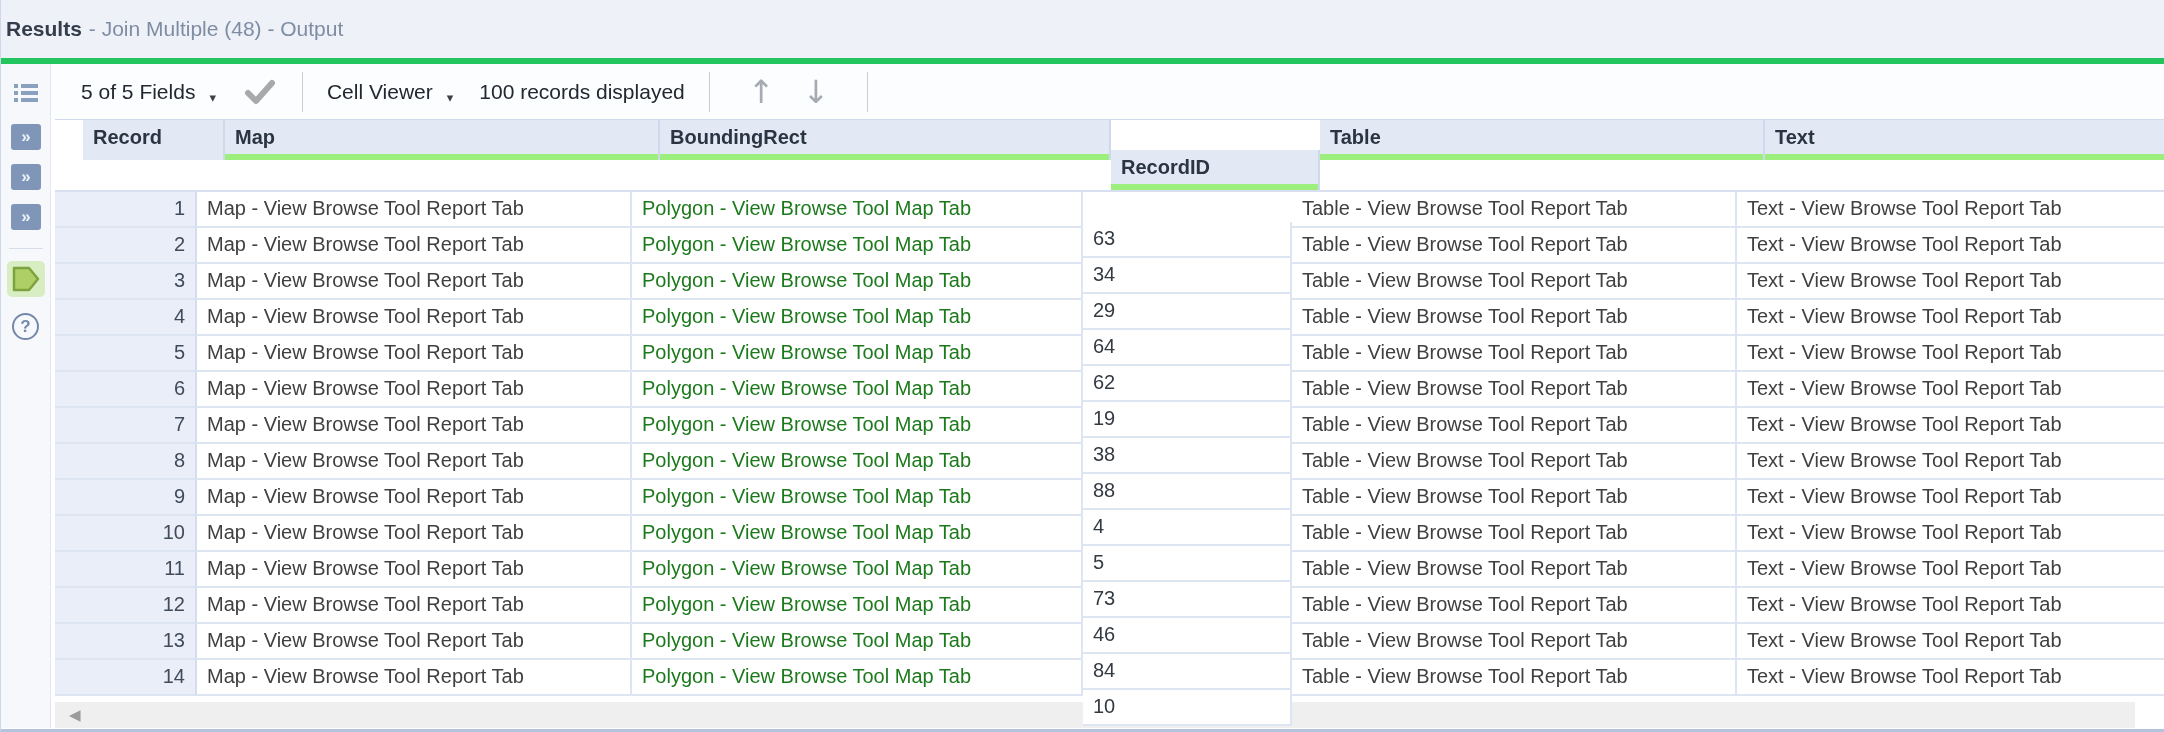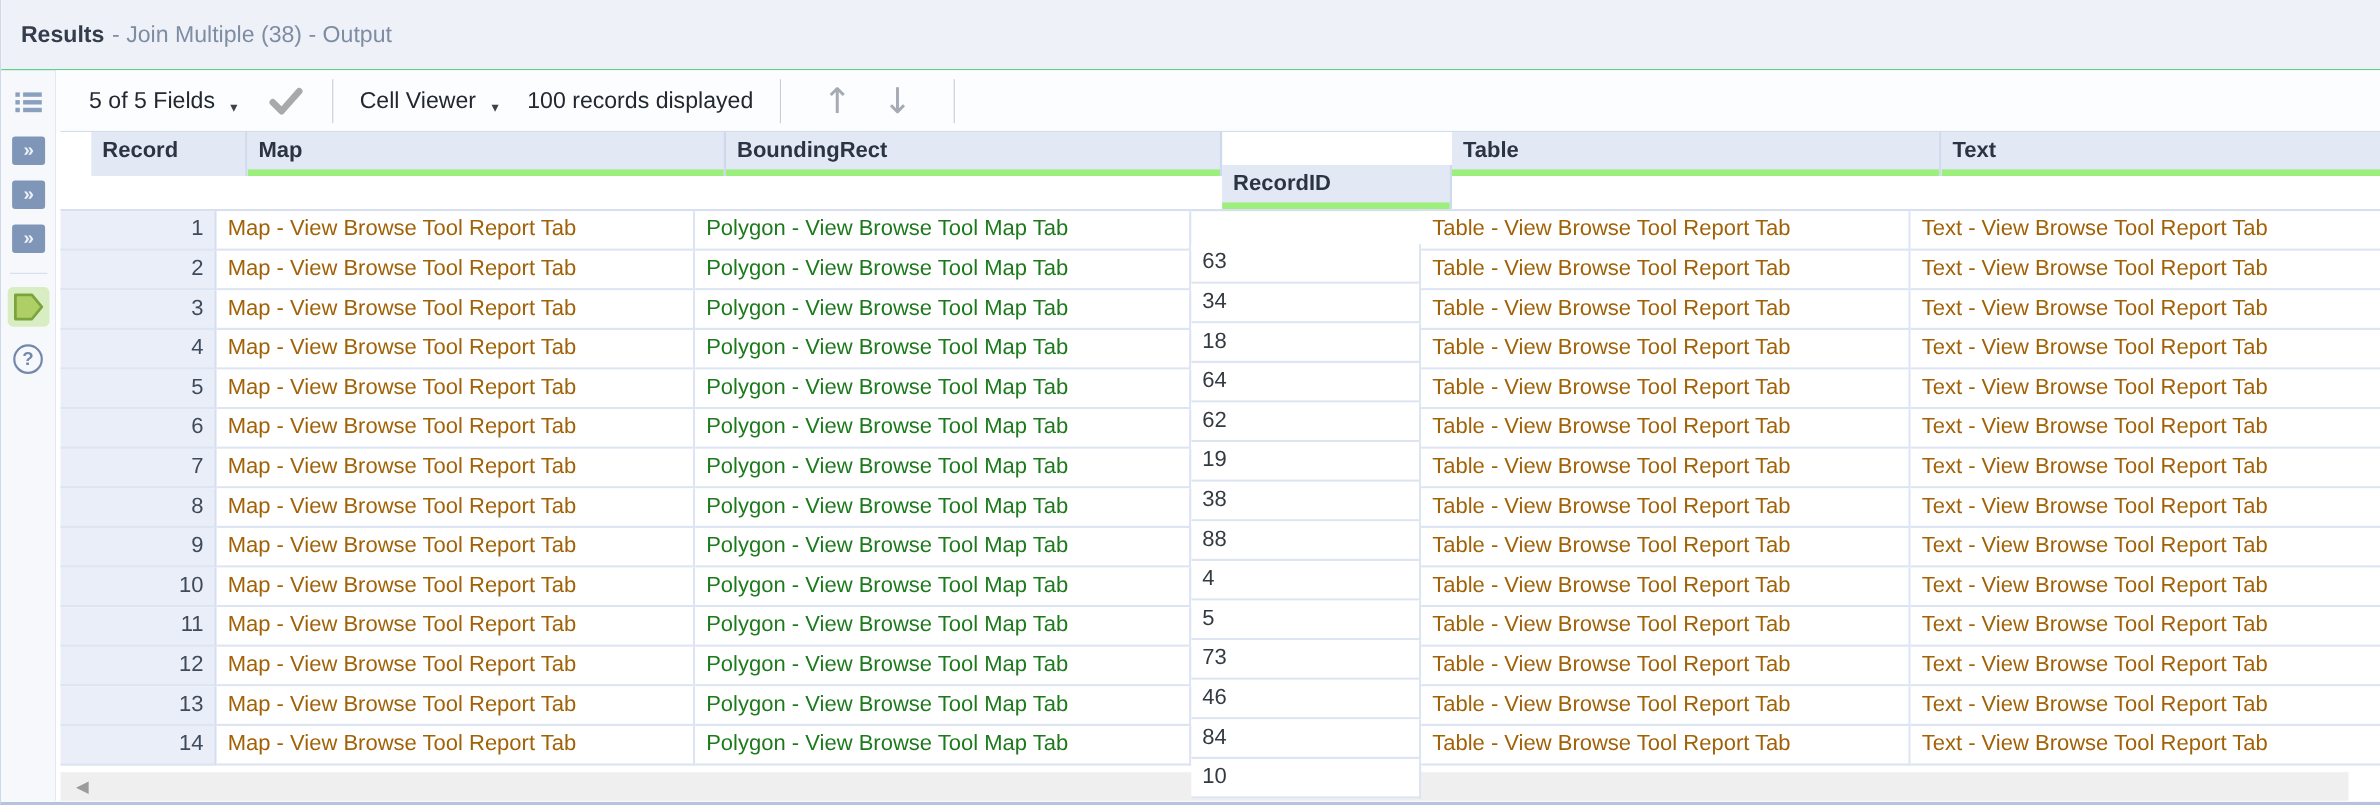--- a/index.html
+++ b/index.html
@@ -13,24 +13,24 @@
     background: #ffffff;
     border-left: 1px solid #cfd8e8;
     border-bottom: 3px solid #b6c3dc;
     overflow: hidden;
   }
 
   
   .titlebar {
     height: 64px;
     background: #eef1f8;
-    border-bottom: 1px solid #22c55e;
+    border-bottom: 6px solid #22c55e;
     display: flex;
     align-items: center;
-    padding-left: 18px;
+    padding-left: 5px;
     font-size: 21px;
   }
   .title-main { font-weight: bold; color: #343d4c; }
   .title-sub  { color: #7e8da3; margin-left: 7px; }
 
   
   .body-row { display: flex; height: 664px; }
 
   
   .sidebar {
@@ -156,21 +156,21 @@
   .col-record_id     { width: 209px; margin-top: 30px; }
   .col-table         { width: 445px; }
   .col-text          { width: 496px; }
 
   .tcell.col-record {
     background: #eaeef8;
     text-align: right;
     color: #3f4a5a;
     border-right-color: #d6deee;
   }
-  .tcell.col-map, .tcell.col-table, .tcell.col-text { color: #a16207; cursor: pointer; }
+  .tcell.col-map, .tcell.col-table, .tcell.col-text { color: #404040; cursor: pointer; }
   .tcell.col-bounding_rect { color: #1c7a1c; cursor: pointer; }
   .tcell.col-record_id { color: #333a42; }
 
   
   .hscroll {
     width: 2080px;
     height: 26px;
     margin-top: 6px;
     background: #efefef;
     display: flex;
@@ -184,21 +184,21 @@
     cursor: pointer;
   }
 </style>
 </head>
 <body>
 
 <div class="window">
 
   <div class="titlebar">
     <span class="title-main">Results</span>
-    <span class="title-sub">- Join Multiple (38) - Output</span>
+    <span class="title-sub">- Join Multiple (48) - Output</span>
   </div>
 
   <div class="body-row">
 
     <div class="sidebar">
       <div class="icon-list">
         <svg width="30" height="26" viewBox="0 0 30 26">
           <rect x="3" y="4" width="4" height="4" fill="#8aa0bf"></rect>
           <rect x="10" y="4" width="17" height="4" fill="#8aa0bf"></rect>
           <rect x="3" y="11" width="4" height="4" fill="#8aa0bf"></rect>
@@ -274,21 +274,21 @@
               <div class="tcell col-map">Map - View Browse Tool Report Tab</div>
               <div class="tcell col-bounding_rect">Polygon - View Browse Tool Map Tab</div>
               <div class="tcell col-record_id">34</div>
               <div class="tcell col-table">Table - View Browse Tool Report Tab</div>
               <div class="tcell col-text">Text - View Browse Tool Report Tab</div>
             </div>
             <div class="trow">
               <div class="tcell col-record">3</div>
               <div class="tcell col-map">Map - View Browse Tool Report Tab</div>
               <div class="tcell col-bounding_rect">Polygon - View Browse Tool Map Tab</div>
-              <div class="tcell col-record_id">18</div>
+              <div class="tcell col-record_id">29</div>
               <div class="tcell col-table">Table - View Browse Tool Report Tab</div>
               <div class="tcell col-text">Text - View Browse Tool Report Tab</div>
             </div>
             <div class="trow">
               <div class="tcell col-record">4</div>
               <div class="tcell col-map">Map - View Browse Tool Report Tab</div>
               <div class="tcell col-bounding_rect">Polygon - View Browse Tool Map Tab</div>
               <div class="tcell col-record_id">64</div>
               <div class="tcell col-table">Table - View Browse Tool Report Tab</div>
               <div class="tcell col-text">Text - View Browse Tool Report Tab</div>

